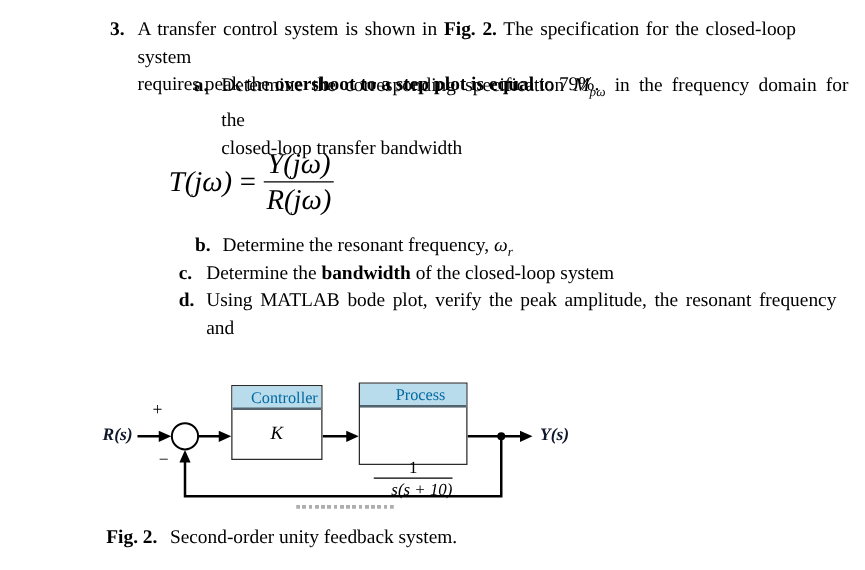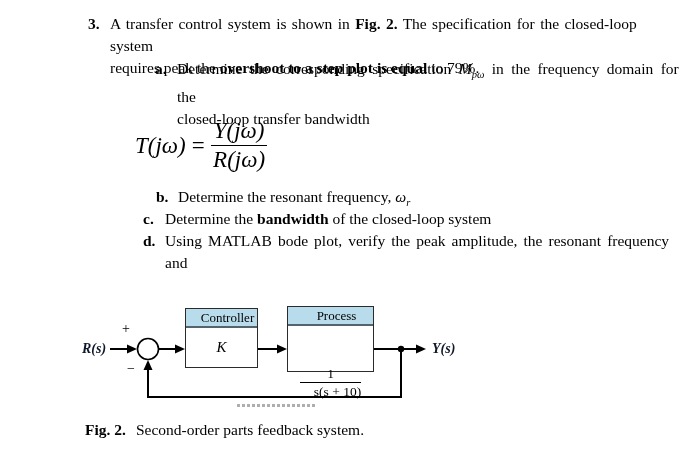--- a/index.html
+++ b/index.html
@@ -28,26 +28,26 @@
   
   .diagram{left:80px;top:300px;width:400px;height:115px;}
   .diagram svg{position:absolute;left:0;top:0;}
   .block{
     position:absolute;background:#fff;border:1.3px solid #2b2b2b;
     display:flex;flex-direction:column;box-sizing:border-box;
   }
   .block .bhead{
     background:#b9dcec;border-bottom:2.5px solid #55646c;
     font-size:13px;text-align:center;line-height:17px;height:19px;
-    box-sizing:border-box;color:#000000;padding-left:12px;
+    box-sizing:border-box;color:#0369a1;padding-left:12px;
   }
   .block .bbody{flex:1;display:flex;align-items:center;justify-content:center;}
   .gain{font-style:italic;font-size:15px;}
   .pfrac{font-size:13.5px;line-height:15px;}
-  .pfrac .fden{margin-left:14px;}
+  .pfrac .fden{font-style:italic;margin-left:14px;}
   .siglbl{color:#0f172a;font-weight:bold;font-style:italic;font-size:14px;}
   .sign{font-size:14px;line-height:14px;}
   .watermark{
     height:3px;width:78px;
     background:repeating-linear-gradient(90deg,#9a9a9a 0 3px,transparent 3px 5px);
     opacity:0.8;
   }
   .caption{font-size:15.5px;}
   .caption .figlbl{font-weight:bold;margin-right:10px;}
 </style>
@@ -126,14 +126,14 @@
         <span class="fnum">1</span>
         <span class="fden">s(s + 10)</span>
       </span>
     </div>
   </div>
 
   <div class="abs watermark" style="left:157px;top:104px;"></div>
 </div>
 
 <div class="abs caption" style="left:85px;top:421px;">
-  <span class="figlbl">Fig. 2.</span><span>Second-order parts feedback system.</span>
+  <span class="figlbl">Fig. 2.</span><span>Second-order unity feedback system.</span>
 </div>
 
 </body></html>

